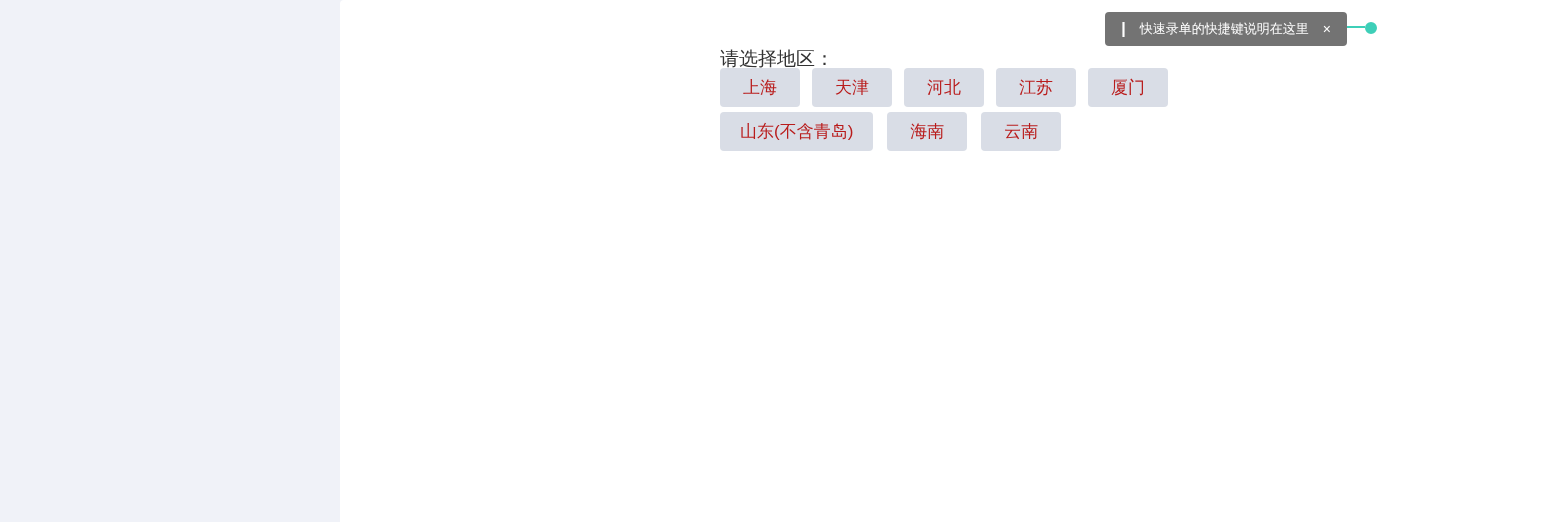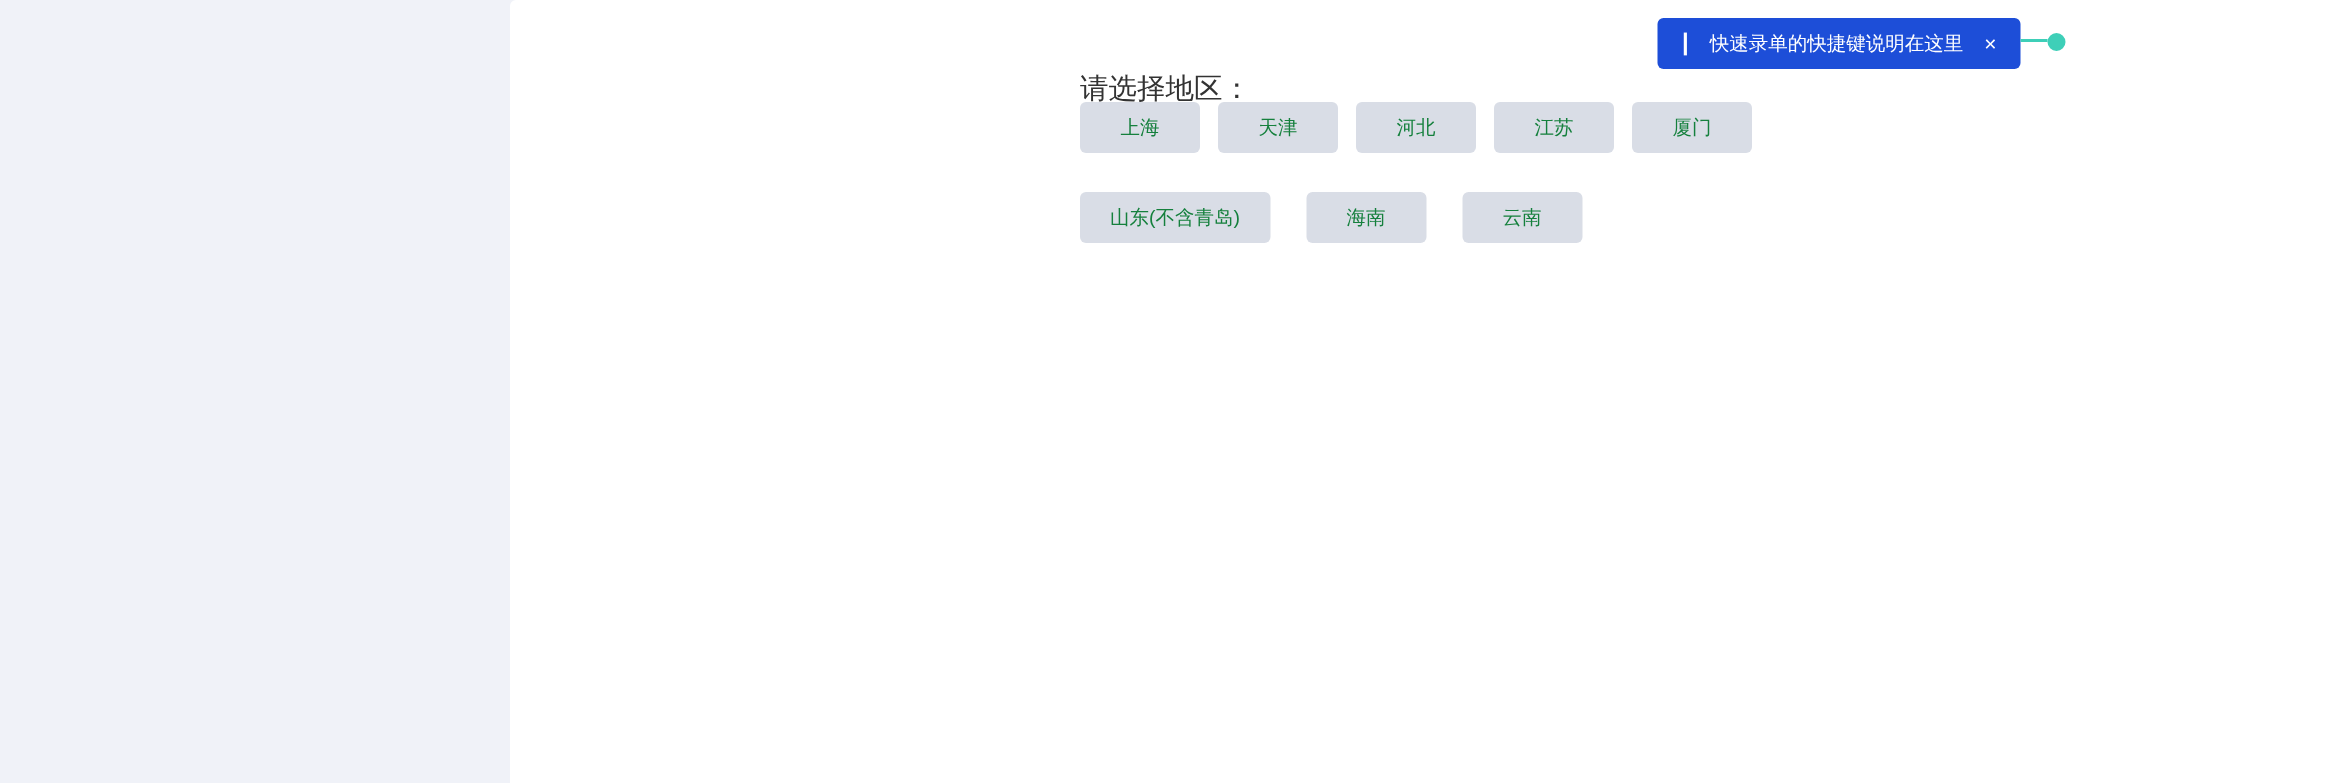--- a/index.html
+++ b/index.html
@@ -49,48 +49,48 @@
       position: absolute;
       top: 68px;
       left: 380px;
       display: flex;
       flex-wrap: nowrap;
       gap: 12px;
     }
 
     .region-buttons-row2 {
       position: absolute;
-      top: 128px;
+      top: 112px;
       left: 380px;
       display: flex;
       flex-wrap: nowrap;
-      gap: 24px;
+      gap: 14px;
       align-items: center;
     }
 
     .region-btn {
       background: #d9dde6;
       border: none;
       border-radius: 4px;
       padding: 8px 20px;
-      color: #15803d;
-      font-size: 13px;
+      color: #b91c1c;
+      font-size: 17px;
       cursor: pointer;
       white-space: nowrap;
       min-width: 80px;
       text-align: center;
       font-family: 'Microsoft YaHei', '微软雅黑', sans-serif;
     }
 
     
     .tooltip-banner {
       position: absolute;
       top: 12px;
       right: 215px;
-      background: #1d4ed8;
+      background: #737373;
       color: #ffffff;
       font-size: 13px;
       padding: 8px 16px;
       border-radius: 4px;
       display: flex;
       align-items: center;
       gap: 10px;
       white-space: nowrap;
     }
 

